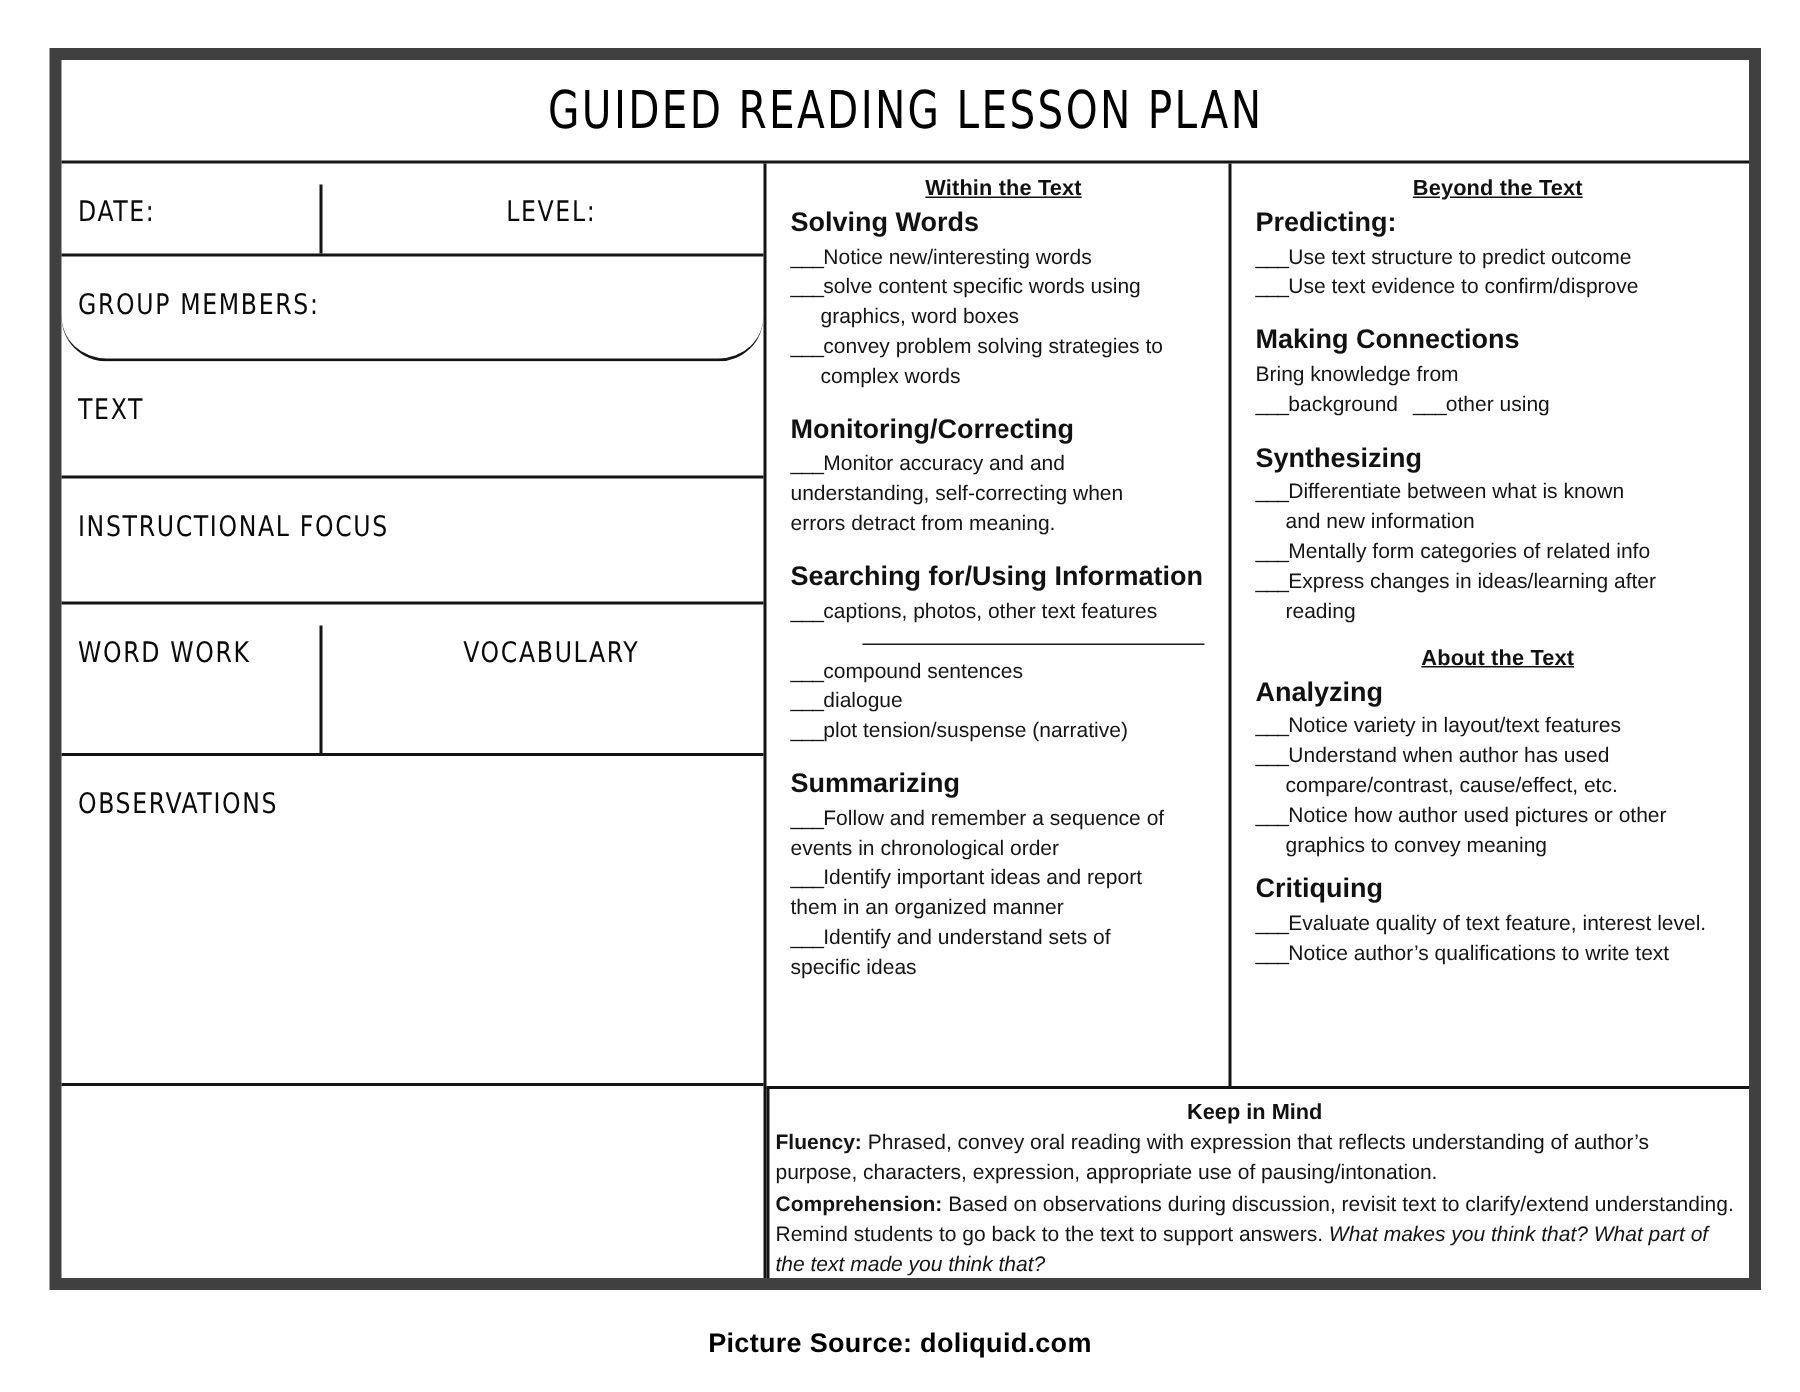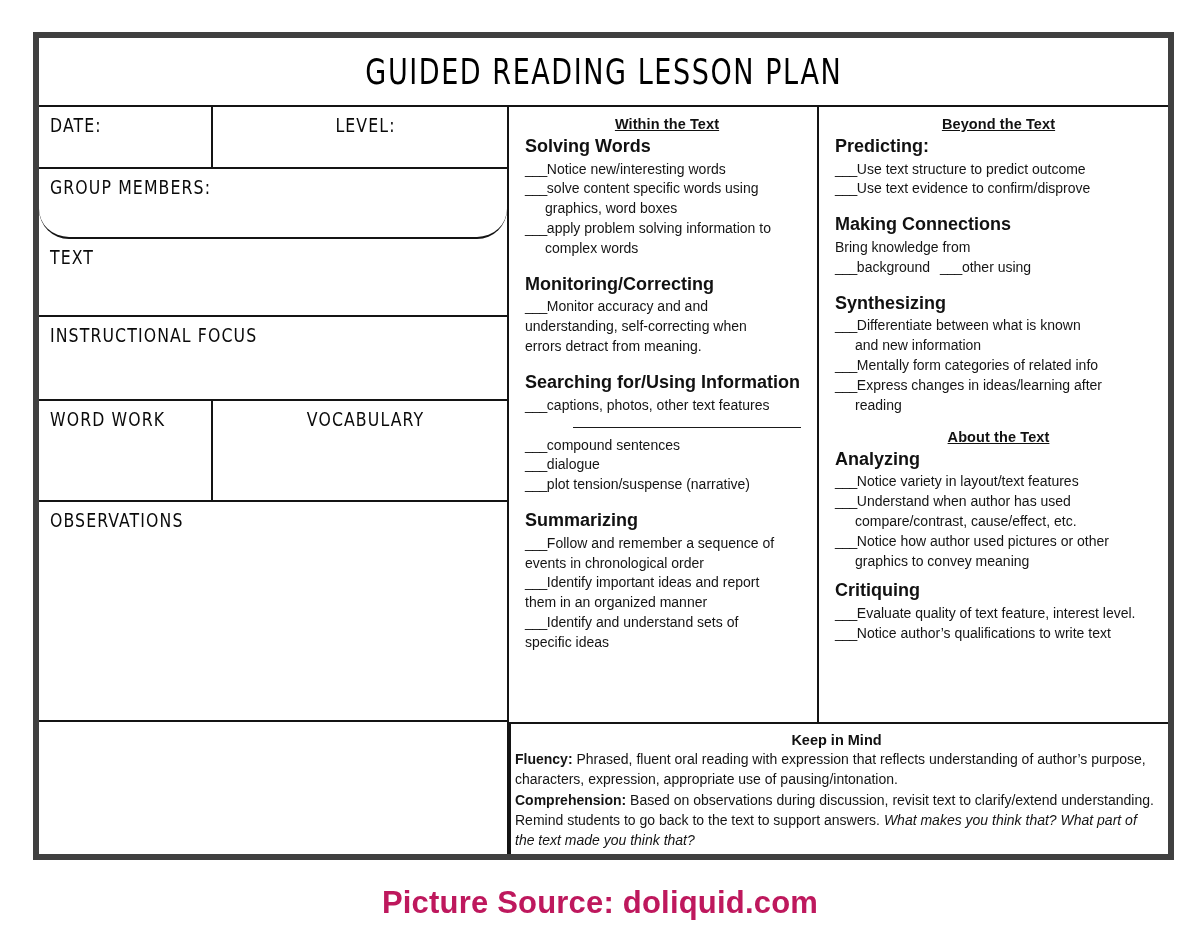--- a/index.html
+++ b/index.html
@@ -14,21 +14,21 @@
     width: 1200px; height: 928px;
     background: #ffffff;
     overflow: hidden;
   }
 
   
   .sheet {
     position: absolute;
     left: 33px; top: 32px;
     width: 1141px; height: 828px;
-    border: 6px solid #404040;
+    border: 8px solid #404040;
     background: #ffffff;
   }
 
   
   .title-row {
     position: absolute;
     left: 0; top: 0; right: 0;
     height: 69px;
     border-bottom: 2px solid #141414;
     display: flex; align-items: center; justify-content: center;
@@ -50,21 +50,21 @@
     width: 470px;
     bottom: 0;
     border-right: 2px solid #141414;
   }
   .lrow {
     position: absolute; left: 0; right: 0;
     border-bottom: 2px solid #141414;
   }
   .lrow.last { border-bottom: none; }
   .lcell {
-    position: absolute; top: 0; bottom: 0;
+    position: absolute; top: 14px; bottom: 0;
     padding: 8px 0 0 11px;
   }
   .vsplit { border-right: 2px solid #141414; }
 
   .hand {
     font-family: "DejaVu Sans Condensed", "DejaVu Sans", sans-serif;
     font-size: 17.5px;
     letter-spacing: 1.1px;
     color: #0a0a0a;
     transform: scaleY(1.08);
@@ -152,23 +152,23 @@
     text-align: left;
   }
   .kim-p b { font-weight: bold; }
   .kim-p i { font-style: italic; }
 
   
   .footer {
     position: absolute;
     left: 0; right: 0; top: 885px;
     text-align: center;
-    font-size: 31px;
+    font-size: 18px;
     font-weight: bold;
-    color: #be185d;
+    color: #000000;
     letter-spacing: .2px;
   }
 </style>
 </head>
 <body>
 
 <div id="page">
 
   <div class="sheet">
 
@@ -223,21 +223,21 @@
 
     </div>
 
     <div class="mid-col">
       <div class="sec-title">Within the Text</div>
 
       <div class="sub-head">Solving Words</div>
       <div class="item"><span class="blank"></span><span>Notice new/interesting words</span></div>
       <div class="item"><span class="blank"></span><span>solve content specific words using</span></div>
       <div class="item indent">graphics, word boxes</div>
-      <div class="item"><span class="blank"></span><span>apply problem solving information to</span></div>
+      <div class="item"><span class="blank"></span><span>convey problem solving strategies to</span></div>
       <div class="item indent">complex words</div>
 
       <div class="gap"></div>
 
       <div class="sub-head">Monitoring/Correcting</div>
       <div class="item"><span class="blank"></span><span>Monitor accuracy and and</span></div>
       <div class="item">understanding, self-correcting when</div>
       <div class="item">errors detract from meaning.</div>
 
       <div class="gap"></div>
@@ -295,21 +295,21 @@
 
       <div class="gap-sm"></div>
 
       <div class="sub-head">Critiquing</div>
       <div class="item"><span class="blank"></span><span>Evaluate quality of text feature, interest level.</span></div>
       <div class="item"><span class="blank"></span><span>Notice author’s qualifications to write text</span></div>
     </div>
 
     <div class="kim">
       <div class="kim-title">Keep in Mind</div>
-      <div class="kim-p"><b>Fluency:</b><span> Phrased, fluent oral reading with expression that reflects understanding of author’s purpose, characters, expression, appropriate use of pausing/intonation.</span></div>
+      <div class="kim-p"><b>Fluency:</b><span> Phrased, convey oral reading with expression that reflects understanding of author’s purpose, characters, expression, appropriate use of pausing/intonation.</span></div>
       <div class="kim-p"><b>Comprehension:</b><span> Based on observations during discussion, revisit text to clarify/extend understanding. Remind students to go back to the text to support answers. </span><i>What makes you think that? What part of the text made you think that?</i></div>
     </div>
 
   </div>
 
   <div class="footer">Picture Source: doliquid.com</div>
 
 </div>
 
 </body></html>

